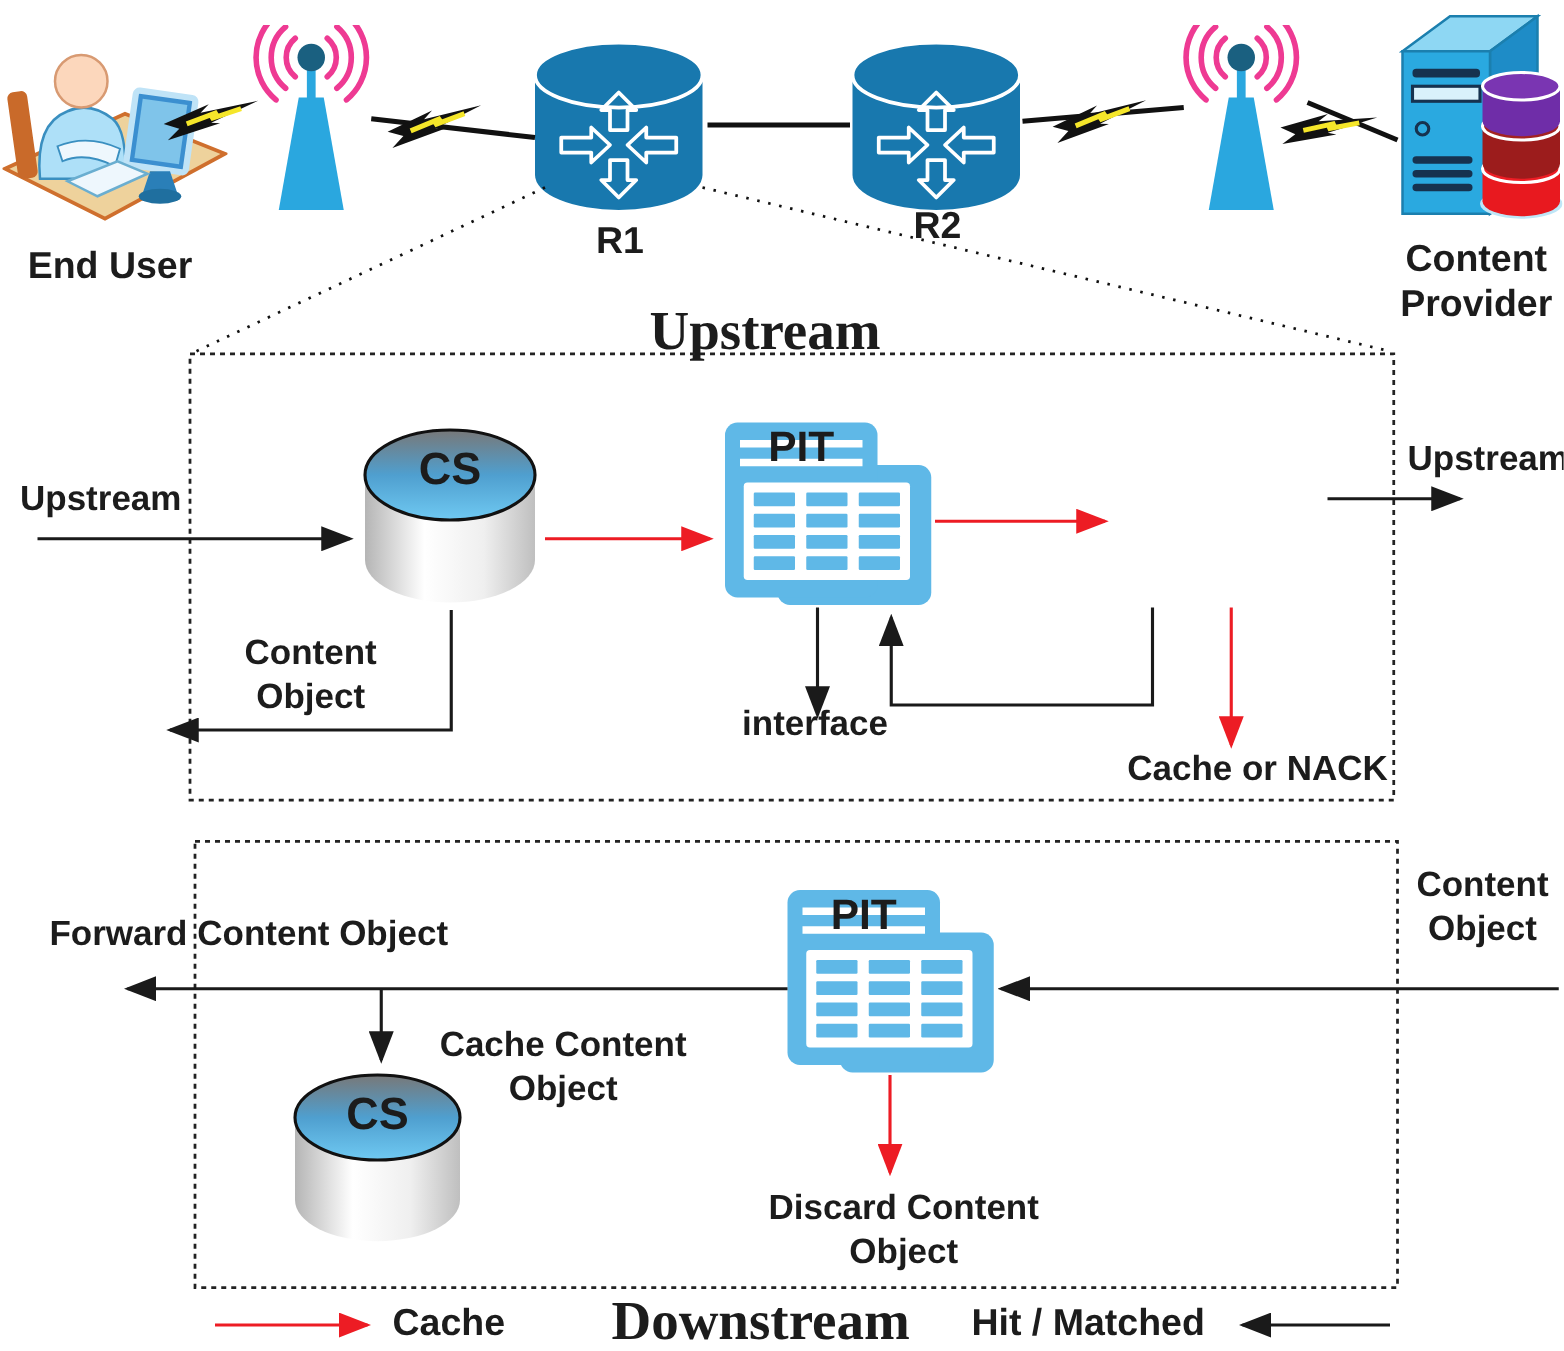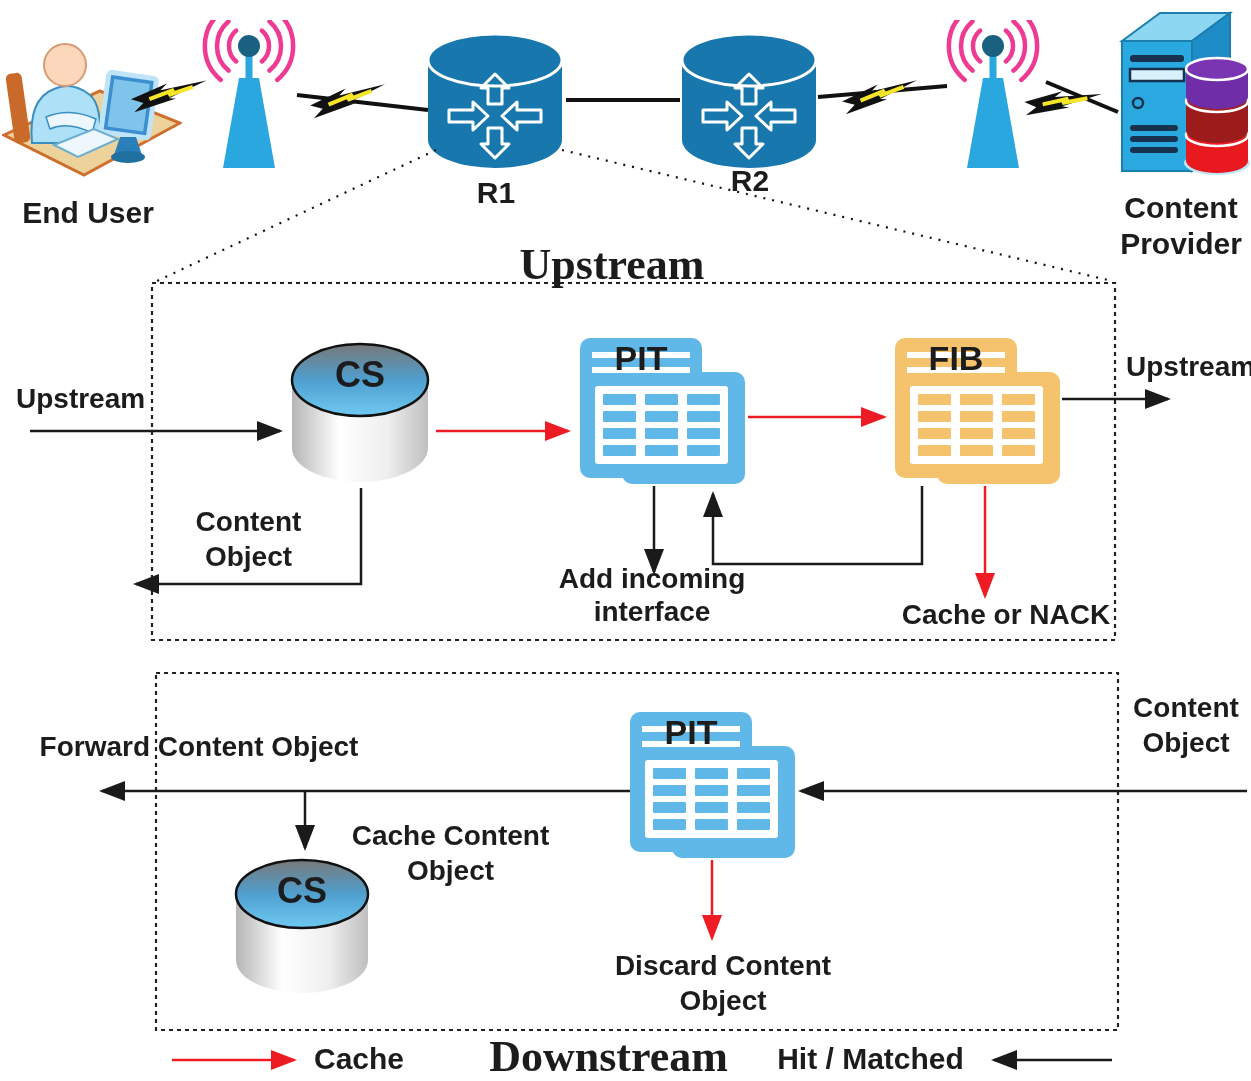--- a/index.html
+++ b/index.html
@@ -160,41 +160,20 @@
         <div class="cell" style="background:#5fb8e7"></div>
       <div class="cell" style="background:#5fb8e7"></div>
         <div class="cell" style="background:#5fb8e7"></div>
         <div class="cell" style="background:#5fb8e7"></div>
       <div class="cell" style="background:#5fb8e7"></div>
         <div class="cell" style="background:#5fb8e7"></div>
         <div class="cell" style="background:#5fb8e7"></div>
     </div>
   </div>
 
-  <div class="table-icon" style="left:895px;top:336px">
-    <div class="sheet-front" style="background:#f5c26d"></div>
-    <div class="sheet-back" style="background:#f5c26d"></div>
-    <div class="tline" style="top:16px"></div>
-    <div class="tline" style="top:31px"></div>
-    <div class="ititle">FIB</div>
-    <div class="panel">
-      <div class="cell" style="background:#f5c26d"></div>
-        <div class="cell" style="background:#f5c26d"></div>
-        <div class="cell" style="background:#f5c26d"></div>
-      <div class="cell" style="background:#f5c26d"></div>
-        <div class="cell" style="background:#f5c26d"></div>
-        <div class="cell" style="background:#f5c26d"></div>
-      <div class="cell" style="background:#f5c26d"></div>
-        <div class="cell" style="background:#f5c26d"></div>
-        <div class="cell" style="background:#f5c26d"></div>
-      <div class="cell" style="background:#f5c26d"></div>
-        <div class="cell" style="background:#f5c26d"></div>
-        <div class="cell" style="background:#f5c26d"></div>
-    </div>
-  </div>
 
   <div class="table-icon" style="left:630px;top:710px">
     <div class="sheet-front" style="background:#5fb8e7"></div>
     <div class="sheet-back" style="background:#5fb8e7"></div>
     <div class="tline" style="top:16px"></div>
     <div class="tline" style="top:31px"></div>
     <div class="ititle">PIT</div>
     <div class="panel">
       <div class="cell" style="background:#5fb8e7"></div>
         <div class="cell" style="background:#5fb8e7"></div>
@@ -277,21 +256,20 @@
     <line x1="1112" y1="1060" x2="994" y2="1060" stroke="#1a1a1a" stroke-width="2.5" marker-end="url(#mb)"></line>
   </svg>
 
   <div class="lbl" style="left:16px;top:382px;width:124px">Upstream</div>
   <div class="lbl" style="left:1126px;top:350px;width:125px">Upstream</div>
   <div class="lbl" style="left:176px;top:504px;width:145px;line-height:35px">
     <div>Content</div>
     <div>Object</div>
   </div>
   <div class="lbl" style="left:543px;top:562px;width:218px;line-height:33px">
-    <div>Add incoming</div>
     <div>interface</div>
   </div>
   <div class="lbl" style="left:900px;top:598px;width:212px">Cache or NACK</div>
 
   <div class="lbl" style="left:1122px;top:690px;width:128px;line-height:35px">
     <div>Content</div>
     <div>Object</div>
   </div>
   <div class="lbl" style="left:24px;top:730px;width:350px">Forward Content Object</div>
   <div class="lbl" style="left:338px;top:818px;width:225px;line-height:35px">

